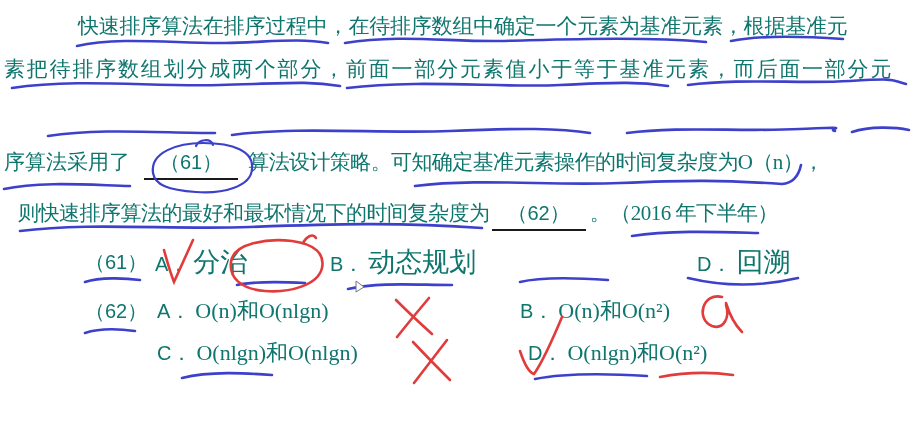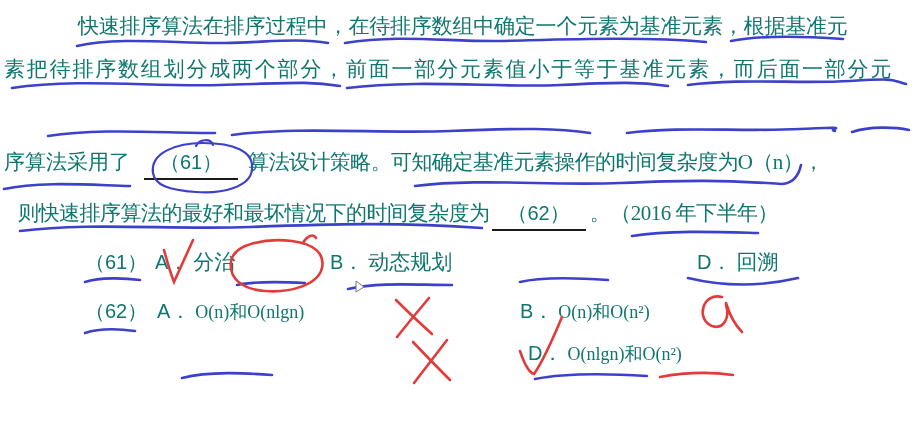--- a/index.html
+++ b/index.html
@@ -12,22 +12,22 @@
   .l4{left:4px;top:146px;}
   .l5{left:18px;top:197px;letter-spacing:-0.5px;}
   .blank{display:inline-block;border-bottom:2px solid #1a1a1a;padding:0 16px;margin:0 10px 0 14px;
          letter-spacing:0;font-family:"Liberation Sans",sans-serif;font-size:20px;}
   .l5 .blank{margin:0 4px 0 2px;}
   .row{position:absolute;left:0;width:922px;height:34px;line-height:32px;white-space:nowrap;}
   #row61{top:246px;} #row62a{top:295px;} #row62b{top:337px;}
   .qnum{position:absolute;top:0;font-family:"Liberation Sans",sans-serif;font-size:20px;}
   .opt{position:absolute;top:0;}
   .optlabel{font-family:"Liberation Sans",sans-serif;font-size:20px;}
-  .cjk{font-size:21px;margin-left:5px;}
-  .math{font-family:"Liberation Serif","DejaVu Serif",serif;font-size:18px;margin-left:5px;}
+  .cjk{font-size:27px;margin-left:5px;}
+  .math{font-family:"Liberation Serif","DejaVu Serif",serif;font-size:22px;margin-left:5px;}
   .overlay{position:absolute;left:0;top:0;pointer-events:none;}
   .blue{stroke:var(--blue,#3c40cb);} .red{stroke:var(--red,#e23b3b);}
   .ann{fill:none;stroke-width:2.6;stroke-linecap:round;}
   .thin{stroke-width:2.2;}
 </style>
 </head>
 <body>
 
 <div class="page">
 
@@ -45,20 +45,21 @@
     <span class="opt" style="left:697px"><span class="optlabel">D．</span><span class="cjk">回溯</span></span>
   </div>
 
   <div class="row" id="row62a">
     <span class="qnum" style="left:85px">（62）</span>
     <span class="opt" style="left:157px"><span class="optlabel">A．</span><span class="math">O(n)和O(nlgn)</span></span>
     <span class="opt" style="left:520px"><span class="optlabel">B．</span><span class="math">O(n)和O(n²)</span></span>
   </div>
 
   <div class="row" id="row62b">
+    <span class="opt" style="left:157px"><span class="optlabel">C．</span><span class="math">O(nlgn)和O(nlgn)</span></span>
     <span class="opt" style="left:528px"><span class="optlabel">D．</span><span class="math">O(nlgn)和O(n²)</span></span>
   </div>
 
   <svg class="overlay" width="922" height="443" viewBox="0 0 922 443">
 
     <g class="ann blue">
       <path d="M77,46 C120,36 180,44 225,43 S300,38 328,43"></path>
       <path d="M345,43 C400,34 450,42 500,41 S640,36 706,42"></path>
       <path d="M731,41 C760,35 800,36 843,39"></path>
       <path d="M12,88 C80,78 150,87 220,85 S310,81 340,86"></path>

